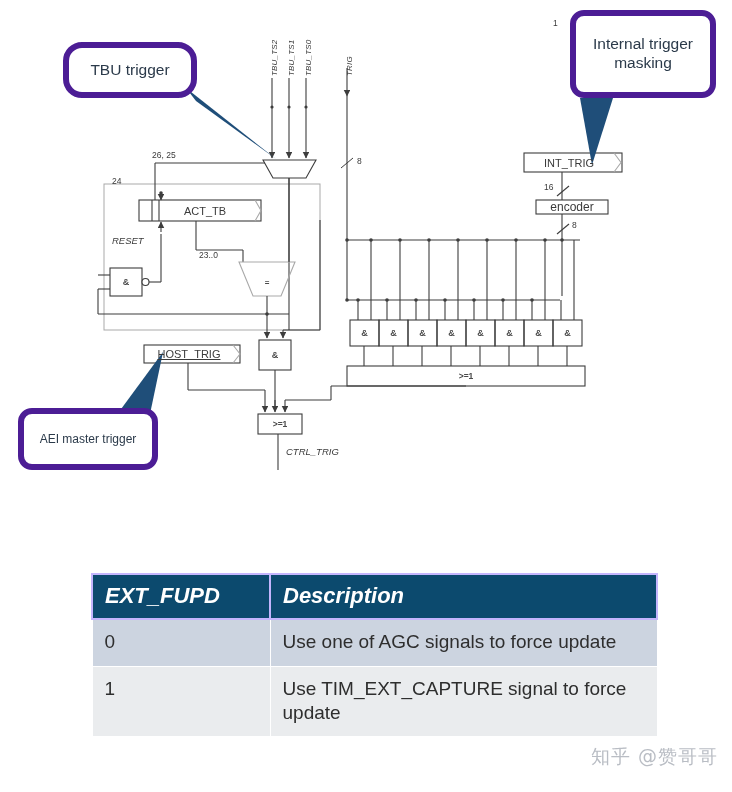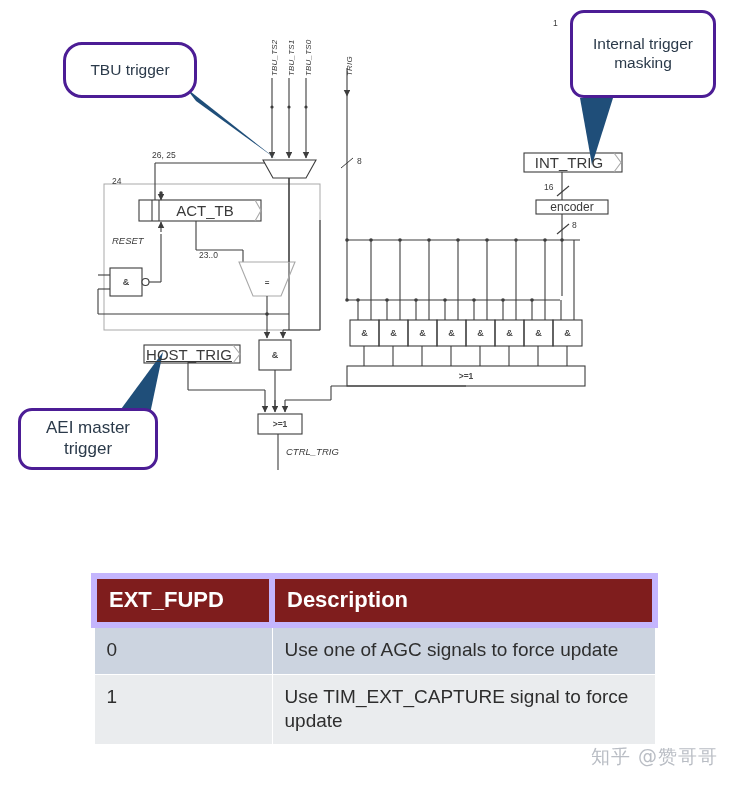--- a/index.html
+++ b/index.html
@@ -20,21 +20,21 @@
   #diagram-area {
     position: absolute;
     left: 0; top: 0;
     width: 732px; height: 520px;
   }
   #diagram-svg { position: absolute; left: 0; top: 0; }
 
   
   .callout {
     position: absolute;
-    border: 3px solid #4c1d95;
+    border: 6px solid #4c1d95;
     border-radius: 14px;
     background: #ffffff;
     color: #2b3a4a;
     display: flex;
     align-items: center;
     justify-content: center;
     text-align: center;
     line-height: 1.22;
     z-index: 6;
   }
@@ -45,21 +45,21 @@
     border-radius: 19px;
   }
   #callout-internal {
     left: 570px; top: 10px;
     width: 146px; height: 88px;
     font-size: 15.5px;
   }
   #callout-aei {
     left: 18px; top: 408px;
     width: 140px; height: 62px;
-    font-size: 17px;
+    font-size: 12px;
   }
   .callout-text { padding: 0 6px; }
 
   
   .dlabel {
     position: absolute;
     color: #3a3a3a;
     font-size: 8.5px;
     white-space: nowrap;
     z-index: 4;
@@ -69,21 +69,21 @@
     transform-origin: left top;
     font-style: italic;
     font-size: 8px;
     letter-spacing: .2px;
   }
   .dlabel.italic { font-style: italic; text-align: right; }
   .boxlabel {
     position: absolute;
     display: flex; align-items: center; justify-content: center;
     color: #3a3a3a;
-    font-size: 15px;
+    font-size: 11px;
     z-index: 4;
     white-space: nowrap;
   }
   .gatelabel {
     position: absolute;
     display: flex; align-items: center; justify-content: center;
     color: #4a4a4a;
     font-size: 9px;
     font-weight: bold;
     z-index: 4;
@@ -91,28 +91,29 @@
 
   
   #spec-table {
     position: absolute;
     left: 91px; top: 573px;
     width: 567px;
     border-collapse: collapse;
     table-layout: fixed;
   }
   #spec-table th {
-    background: #7f1d1d;
+    background: #0c4a6e;
     color: #ffffff;
     font-size: 22px;
     font-weight: bold;
     text-align: left;
     padding: 9px 12px 10px 12px;
-    border: 6px solid #c4b5fd;
+    border: 2px solid #c4b5fd;
     line-height: 1.1;
+    font-style: italic;
   }
   #spec-table td {
     font-size: 19px;
     color: #2e2e2e;
     padding: 10px 12px 12px 12px;
     border: 1px solid #ffffff;
     vertical-align: top;
     line-height: 1.25;
   }
   #spec-table tr.row-a td { background: #ccd4e0; }

